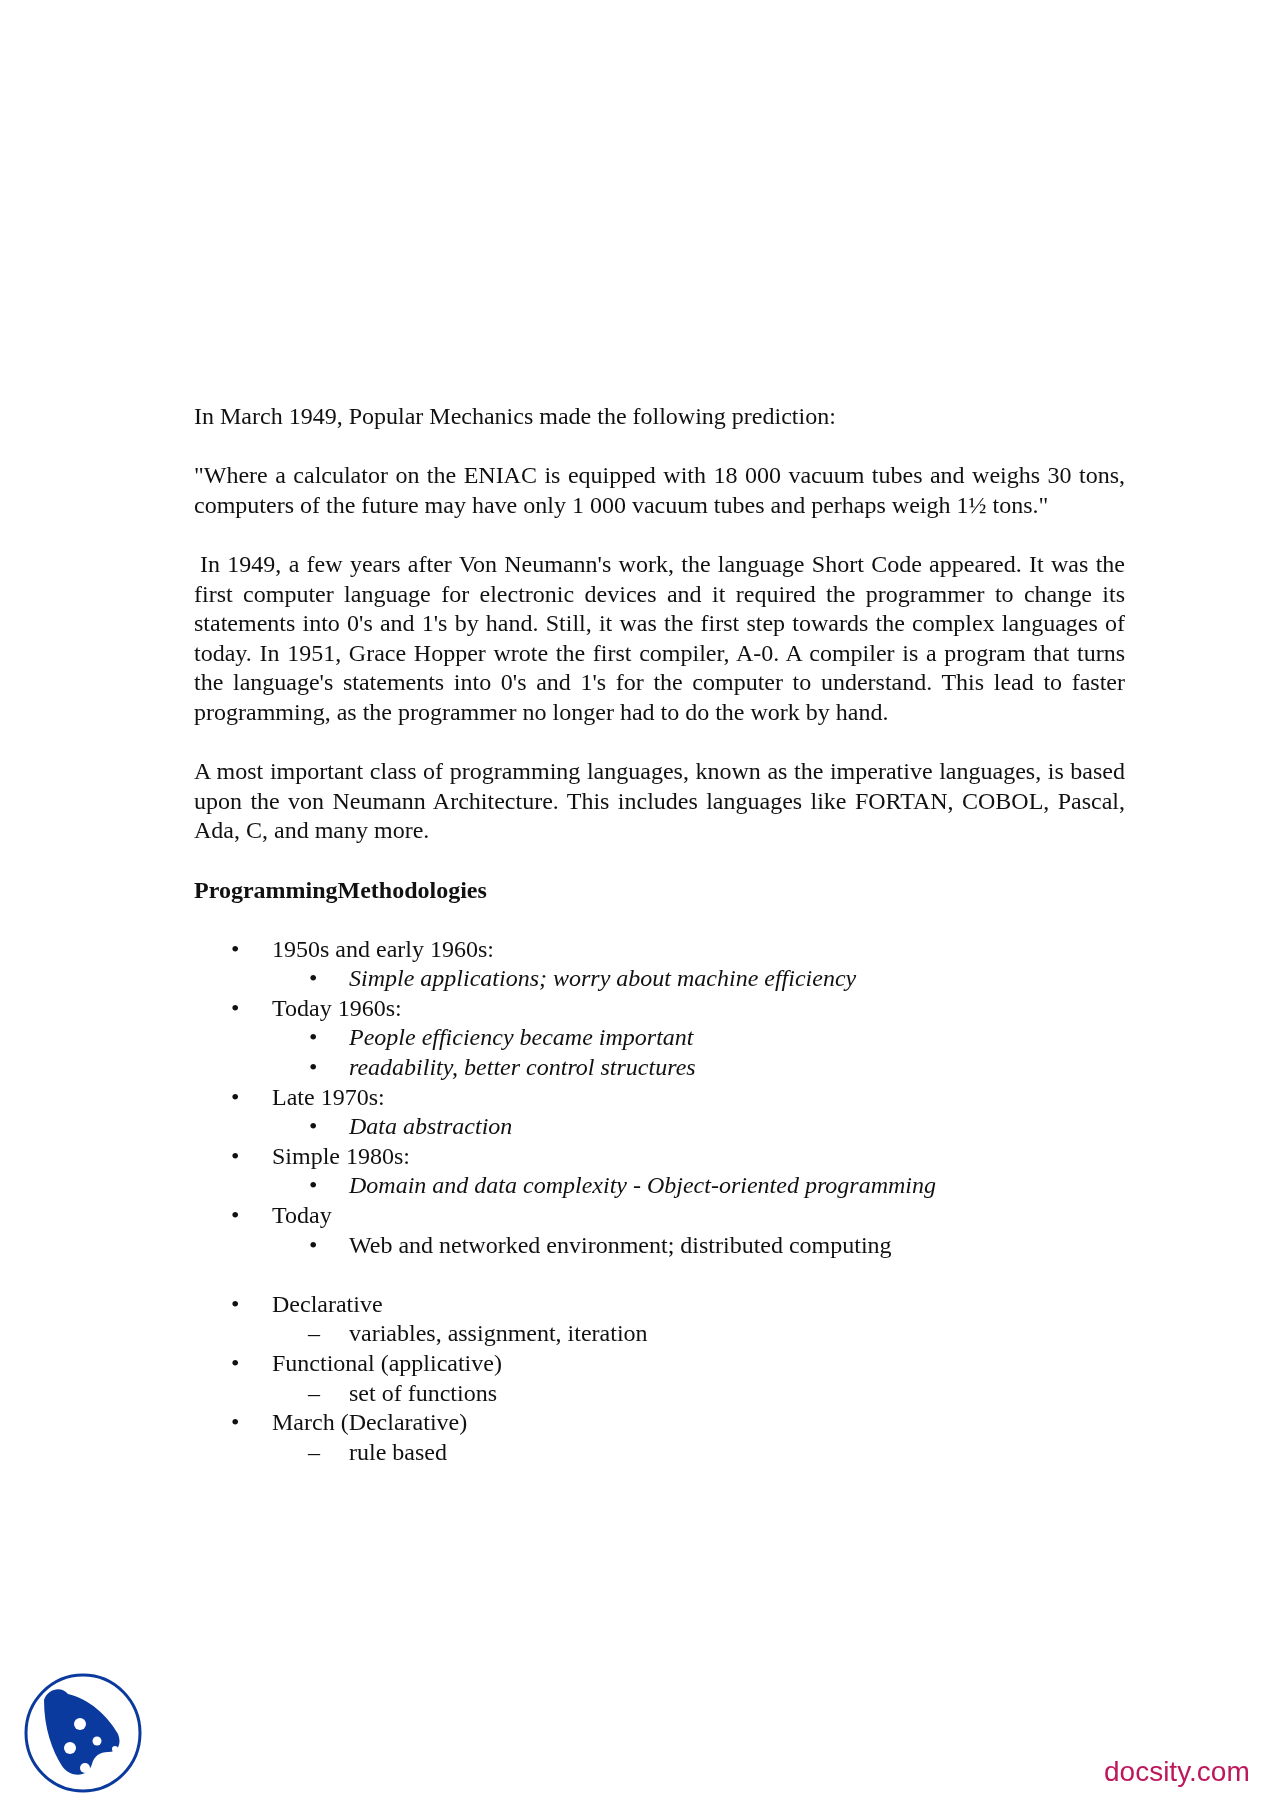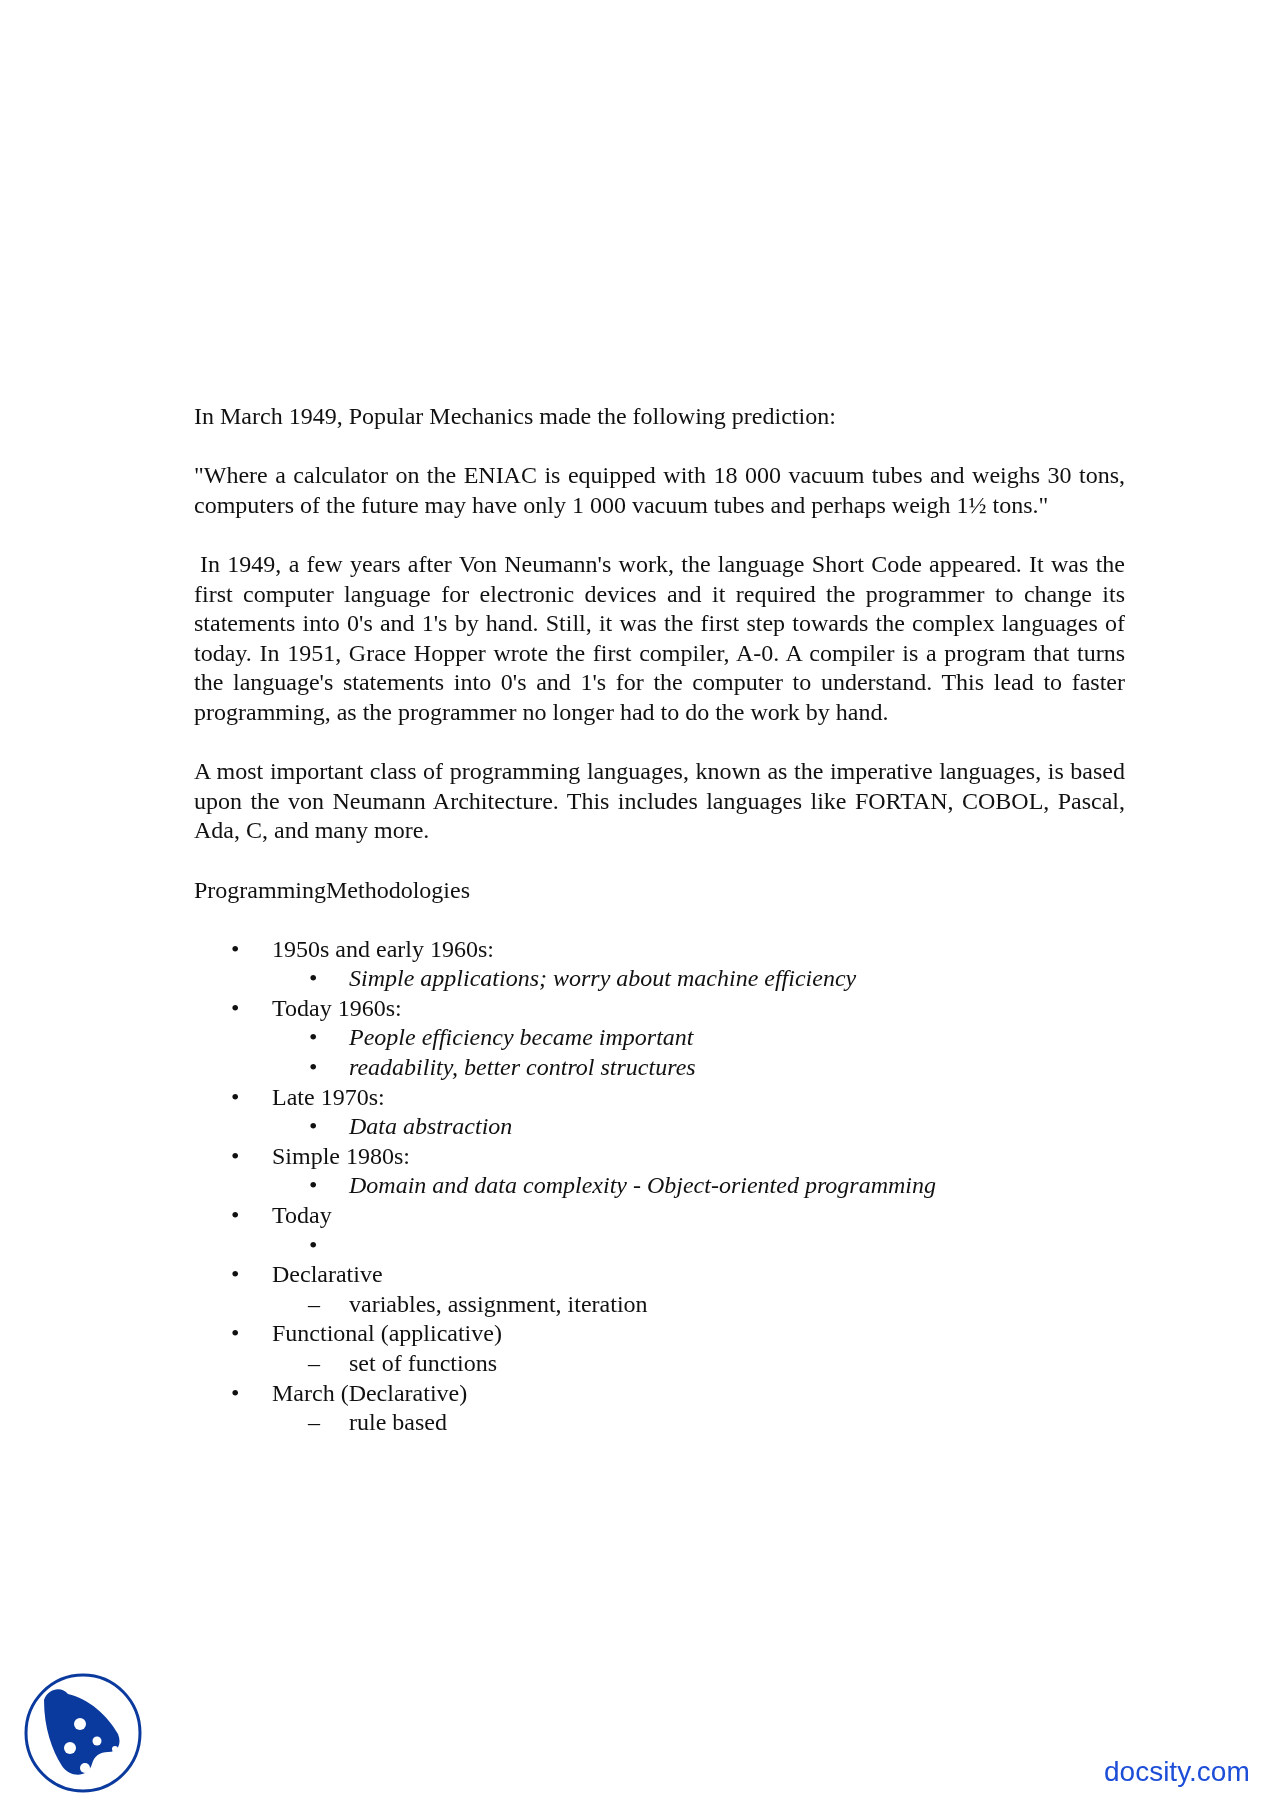--- a/index.html
+++ b/index.html
@@ -26,21 +26,21 @@
   .para {
     margin: 0 0 29.6px 0;
     text-align: justify;
     text-align-last: left;
   }
   .para.single {
     text-align: center;
   }
   .heading {
     margin: 0 0 29.6px 0;
-    font-weight: normal;
+    font-weight: bold;
   }
   .list {
     list-style: none;
     margin: 0 0 29.6px 0;
     padding: 0;
   }
   .list li {
     position: relative;
     margin: 0;
     padding: 0;
@@ -67,21 +67,21 @@
     top: 1672px;
     width: 122px;
     height: 122px;
   }
   .brand {
     position: absolute;
     left: 1104px;
     top: 1756px;
     font-family: "Liberation Sans", "DejaVu Sans", sans-serif;
     font-size: 28px;
-    color: #1d4ed8;
+    color: #be185d;
     letter-spacing: 0px;
   }
 </style>
 </head>
 <body>
 
 <div class="page-content">
 
   <p class="para single">In March 1949, Popular Mechanics made the following prediction:</p>
 
@@ -130,20 +130,21 @@
     <li class="l2 italic">
       <span class="marker bullet" style="font-style:normal;">•</span>
       <span>Domain and data complexity - Object-oriented programming</span>
     </li>
     <li class="l1">
       <span class="marker">•</span>
       <span>Today</span>
     </li>
     <li class="l2">
       <span class="marker bullet">•</span>
+      <span>Web and networked environment; distributed computing</span>
     </li>
   </ul>
 
 
   <ul class="list">
     <li class="l1">
       <span class="marker">•</span>
       <span>Declarative</span>
     </li>
     <li class="l2">

